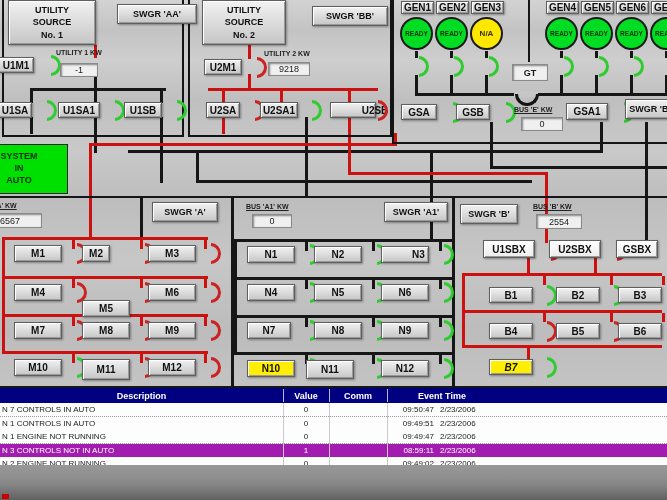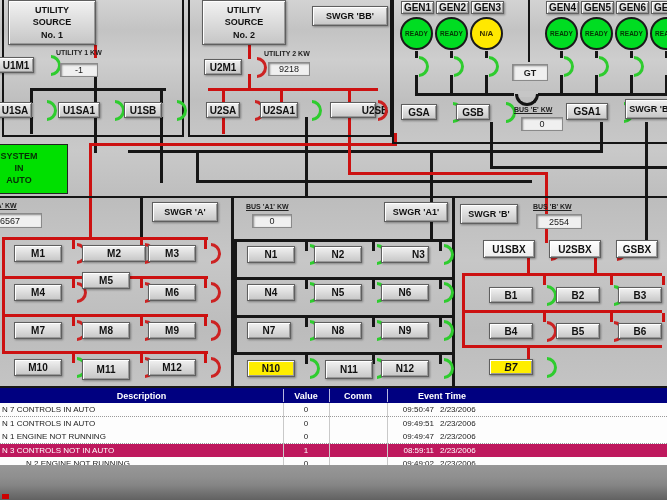--- a/index.html
+++ b/index.html
@@ -33,21 +33,21 @@
     flex-direction:column;align-items:center;justify-content:center;font-weight:bold;
     font-size:9px;color:#062e06;line-height:1.3;}
   .hump{position:absolute;border:3px solid #141414;border-top:none;
     border-radius:0 0 12px 12px;background:transparent;}
   .thbg{position:absolute;background:#000080;}
   .th{position:absolute;color:#fff;font-weight:bold;font-size:9px;display:flex;
     align-items:center;justify-content:center;}
   #rows{position:absolute;left:0;top:403px;width:667px;height:62px;overflow:hidden;background:#fdfdfd;}
   .row{position:absolute;left:0;width:667px;height:14px;background:#fdfdfd;
     border-bottom:1px dotted #9a9a9a;font-size:8px;color:#222;box-sizing:border-box;}
-  .row.alarm{background:#be185d;color:#fff;border-bottom:1px solid #b00;}
+  .row.alarm{background:#a21caf;color:#fff;border-bottom:1px solid #b00;}
   .coldiv{position:absolute;width:1px;background:#c9c9c9;}
   #footer{position:absolute;left:0;top:465px;width:667px;height:35px;
     background:linear-gradient(180deg,#979797 0,#8f8f8f 12px,#858585 20px,#6f6f6f 29px,#616161 35px);}
 </style>
 </head>
 <body>
 
 <div id="stage">
 
   <div id="wires">
@@ -157,20 +157,21 @@
 
   <div class="sec" style="left:2px;top:-6px;width:178px;height:139px;"></div>
   <div class="sec" style="left:188px;top:-6px;width:200px;height:139px;"></div>
   <div class="sec" style="left:392px;top:-6px;width:278px;height:146px;"></div>
 
   <div class="bx titlebox" style="left:8px;top:0px;width:88px;height:45px;">
     <div>UTILITY</div>
     <div>SOURCE</div>
     <div>No. 1</div>
   </div>
+  <div class="bx lbl" style="left:117px;top:4px;width:80px;height:20px;">SWGR 'AA'</div>
   <div class="bx" style="left:-2px;top:57px;width:36px;height:16px;">U1M1</div>
   <div class="arc" style="left:40px;top:55px;"></div>
   <div class="kwl nound" style="left:56px;top:49px;">UTILITY 1 KW</div>
   <div class="val" style="left:60px;top:63px;width:38px;height:14px;">-1</div>
 
   <div class="bx titlebox" style="left:202px;top:0px;width:84px;height:45px;">
     <div>UTILITY</div>
     <div>SOURCE</div>
     <div>No. 2</div>
   </div>
@@ -240,27 +241,27 @@
       <div class="bx" style="left: 206px; top: 102px; width: 34px; height: 16px;">U2SA</div>
       <div class="arc" style="left: 244px; top: 100px; border-color: rgb(204, 34, 34);"></div>
       <div class="bx" style="left: 260px; top: 102px; width: 38px; height: 16px;">U2SA1</div>
       <div class="arc" style="left: 301px; top: 100px; border-color: rgb(46, 204, 46);"></div>
       <div class="bx" style="left: 330px; top: 102px; width: 20px; height: 16px; padding-left: 44px;">U2SB</div>
       <div class="arc" style="left: 367px; top: 100px; border-color: rgb(204, 34, 34);"></div>
     </div>
   <div id="grid-layer">
       <div class="bx" style="left: 14px; top: 245px; width: 48px; height: 17px;">M1</div>
       <div class="arc" style="left: 66px; top: 243px; border-color: rgb(204, 34, 34);"></div>
-      <div class="bx" style="left: 82px; top: 245px; width: 64px; height: 17px;">M2</div>
+      <div class="bx" style="left: 82px; top: 245px; width: 28px; height: 17px;">M2</div>
       <div class="arc" style="left: 134px; top: 243px; border-color: rgb(204, 34, 34);"></div>
       <div class="bx" style="left: 148px; top: 245px; width: 48px; height: 17px;">M3</div>
       <div class="arc" style="left: 200px; top: 243px; border-color: rgb(204, 34, 34);"></div>
       <div class="bx" style="left: 14px; top: 284px; width: 48px; height: 17px;">M4</div>
       <div class="arc" style="left: 66px; top: 282px; border-color: rgb(204, 34, 34);"></div>
-      <div class="bx" style="left: 82px; top: 272px; width: 48px; height: 17px;">M5</div>
+      <div class="bx" style="left: 82px; top: 300px; width: 48px; height: 17px;">M5</div>
       <div class="arc" style="left: 134px; top: 282px; border-color: rgb(204, 34, 34);"></div>
       <div class="bx" style="left: 148px; top: 284px; width: 48px; height: 17px;">M6</div>
       <div class="arc" style="left: 200px; top: 282px; border-color: rgb(204, 34, 34);"></div>
       <div class="bx" style="left: 14px; top: 322px; width: 48px; height: 17px;">M7</div>
       <div class="arc" style="left: 66px; top: 320px; border-color: rgb(204, 34, 34);"></div>
       <div class="bx" style="left: 82px; top: 322px; width: 48px; height: 17px;">M8</div>
       <div class="arc" style="left: 134px; top: 320px; border-color: rgb(204, 34, 34);"></div>
       <div class="bx" style="left: 148px; top: 322px; width: 48px; height: 17px;">M9</div>
       <div class="arc" style="left: 200px; top: 320px; border-color: rgb(204, 34, 34);"></div>
       <div class="bx" style="left: 14px; top: 359px; width: 48px; height: 17px;">M10</div>
@@ -282,21 +283,21 @@
       <div class="bx" style="left: 381px; top: 284px; width: 48px; height: 17px;">N6</div>
       <div class="arc" style="left: 433px; top: 282px; border-color: rgb(46, 204, 46);"></div>
       <div class="bx" style="left: 247px; top: 322px; width: 44px; height: 17px;">N7</div>
       <div class="arc" style="left: 299px; top: 320px; border-color: rgb(46, 204, 46);"></div>
       <div class="bx" style="left: 314px; top: 322px; width: 48px; height: 17px;">N8</div>
       <div class="arc" style="left: 366px; top: 320px; border-color: rgb(46, 204, 46);"></div>
       <div class="bx" style="left: 381px; top: 322px; width: 48px; height: 17px;">N9</div>
       <div class="arc" style="left: 433px; top: 320px; border-color: rgb(46, 204, 46);"></div>
       <div class="bx hl" style="left: 247px; top: 360px; width: 48px; height: 17px;">N10</div>
       <div class="arc" style="left: 299px; top: 358px; border-color: rgb(46, 204, 46);"></div>
-      <div class="bx" style="left: 325px; top: 360px; width: 48px; height: 19px;">N11</div>
+      <div class="bx" style="left: 306px; top: 360px; width: 48px; height: 19px;">N11</div>
       <div class="arc" style="left: 366px; top: 358px; border-color: rgb(46, 204, 46);"></div>
       <div class="bx" style="left: 381px; top: 360px; width: 48px; height: 17px;">N12</div>
       <div class="arc" style="left: 433px; top: 358px; border-color: rgb(46, 204, 46);"></div>
       <div class="bx" style="left: 489px; top: 287px; width: 44px; height: 16px;">B1</div>
       <div class="arc" style="left: 536px; top: 285px; border-color: rgb(46, 204, 46);"></div>
       <div class="bx" style="left: 556px; top: 287px; width: 44px; height: 16px;">B2</div>
       <div class="arc" style="left: 603px; top: 285px; border-color: rgb(46, 204, 46);"></div>
       <div class="bx" style="left: 618px; top: 287px; width: 44px; height: 16px;">B3</div>
       <div class="arc" style="left: 656px; top: 285px; border-color: rgb(204, 34, 34);"></div>
       <div class="bx" style="left: 489px; top: 323px; width: 44px; height: 16px;">B4</div>
@@ -345,21 +346,21 @@
         <div style="position: absolute; left: 440px; top: 2px;">2/23/2006</div>
       </div>
       <div class="row alarm" style="top: 40.5px;">
         <div style="position: absolute; left: 2px; top: 2px; white-space: nowrap;">N 3 CONTROLS NOT IN AUTO</div>
         <div style="position: absolute; left: 283px; top: 2px; width: 46px; text-align: center;">1</div>
         <div style="position: absolute; left: 329px; top: 2px; width: 58px; text-align: center;"></div>
         <div style="position: absolute; left: 390px; top: 2px; width: 44px; text-align: right;">08:59:11</div>
         <div style="position: absolute; left: 440px; top: 2px;">2/23/2006</div>
       </div>
       <div class="row" style="top: 54px;">
-        <div style="position: absolute; left: 2px; top: 2px; white-space: nowrap; margin-left: 24px;">N 2 ENGINE NOT RUNNING</div>
+        <div style="position: absolute; left: 2px; top: 2px; white-space: nowrap;">N 2 ENGINE NOT RUNNING</div>
         <div style="position: absolute; left: 283px; top: 2px; width: 46px; text-align: center;">0</div>
         <div style="position: absolute; left: 329px; top: 2px; width: 58px; text-align: center;"></div>
         <div style="position: absolute; left: 390px; top: 2px; width: 44px; text-align: right;">09:49:02</div>
         <div style="position: absolute; left: 440px; top: 2px;">2/23/2006</div>
       </div>
     </div>
   <div class="coldiv" style="left:283px;top:403px;height:62px;"></div>
   <div class="coldiv" style="left:329px;top:403px;height:62px;"></div>
   <div class="coldiv" style="left:387px;top:403px;height:62px;"></div>
 

